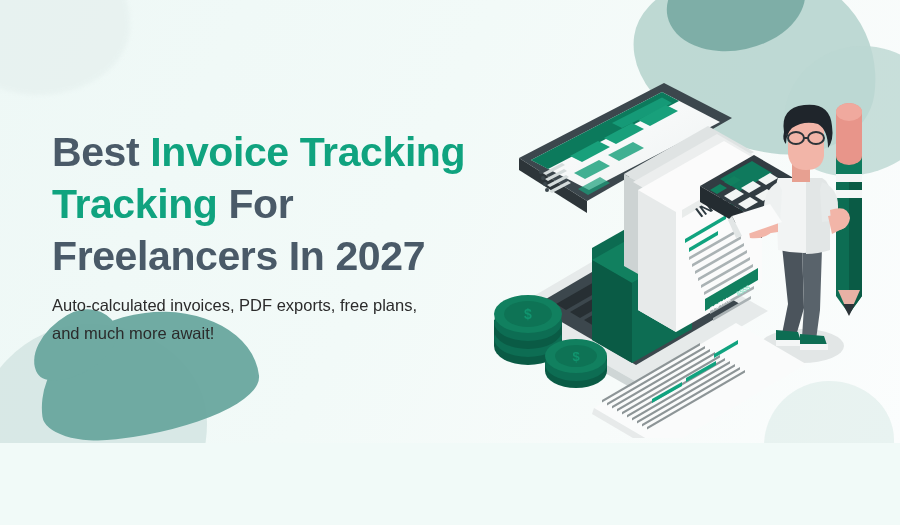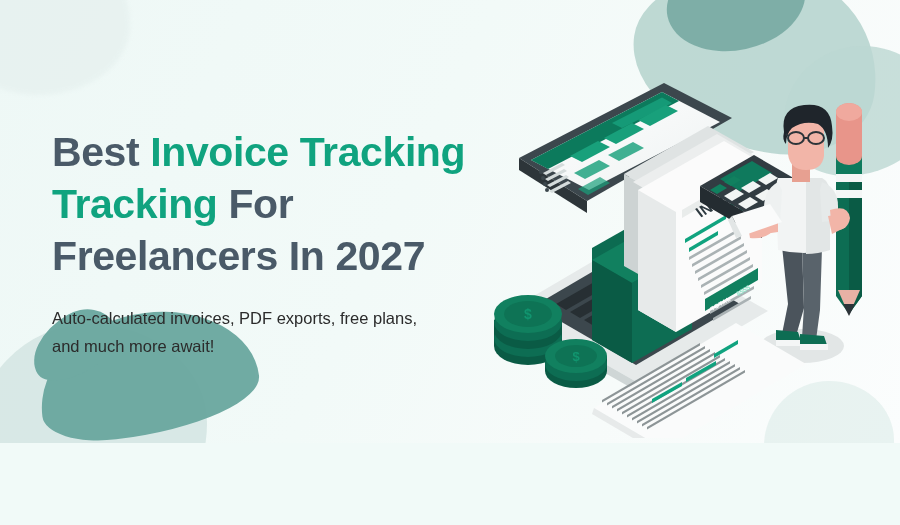--- a/index.html
+++ b/index.html
@@ -74,21 +74,21 @@
   }
   .headline {
     font-size:41px;
     line-height:52px;
     font-weight:700;
     letter-spacing:-0.4px;
     color:#4a5a68;
   }
   .hl-accent { color:#10a37f; }
   .subtitle {
-    margin-top:22px;
+    margin-top:9px;
     font-size:16.5px;
     line-height:28px;
     color:#2b2b2b;
     max-width:380px;
   }
 
   
   .illus {
     position:absolute; left:486px; top:78px;
     width:414px; height:360px; z-index:4;

